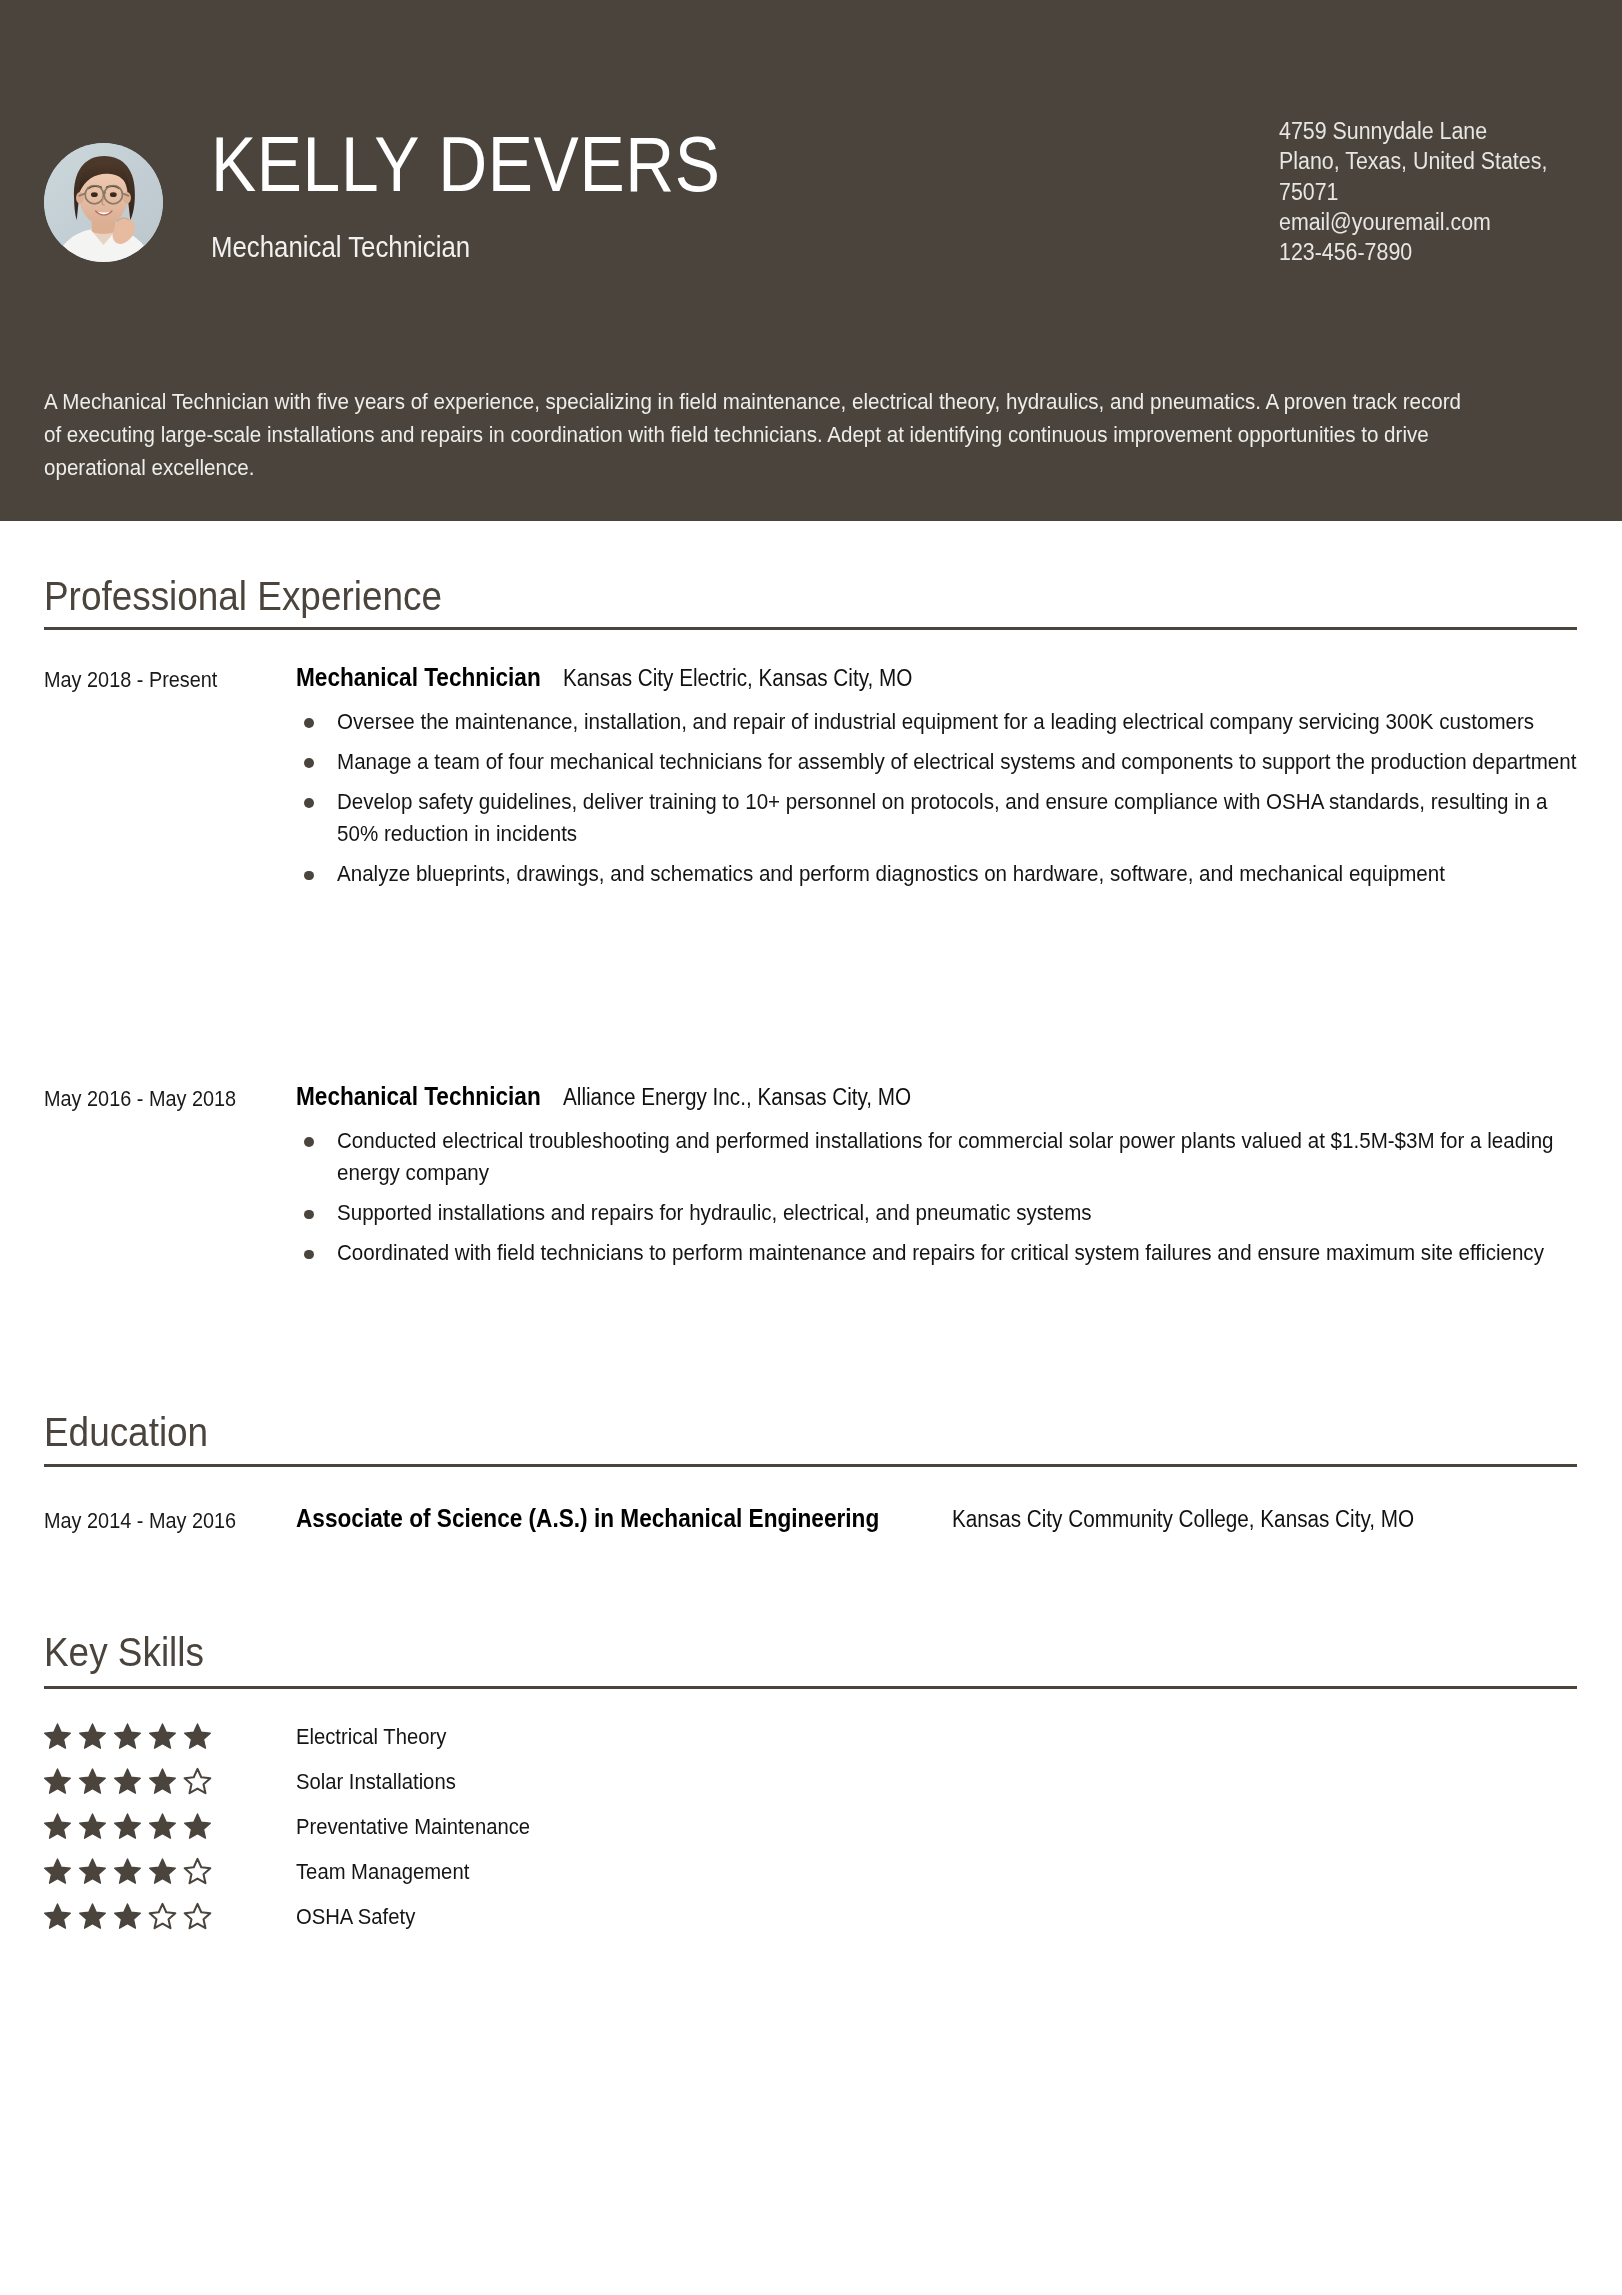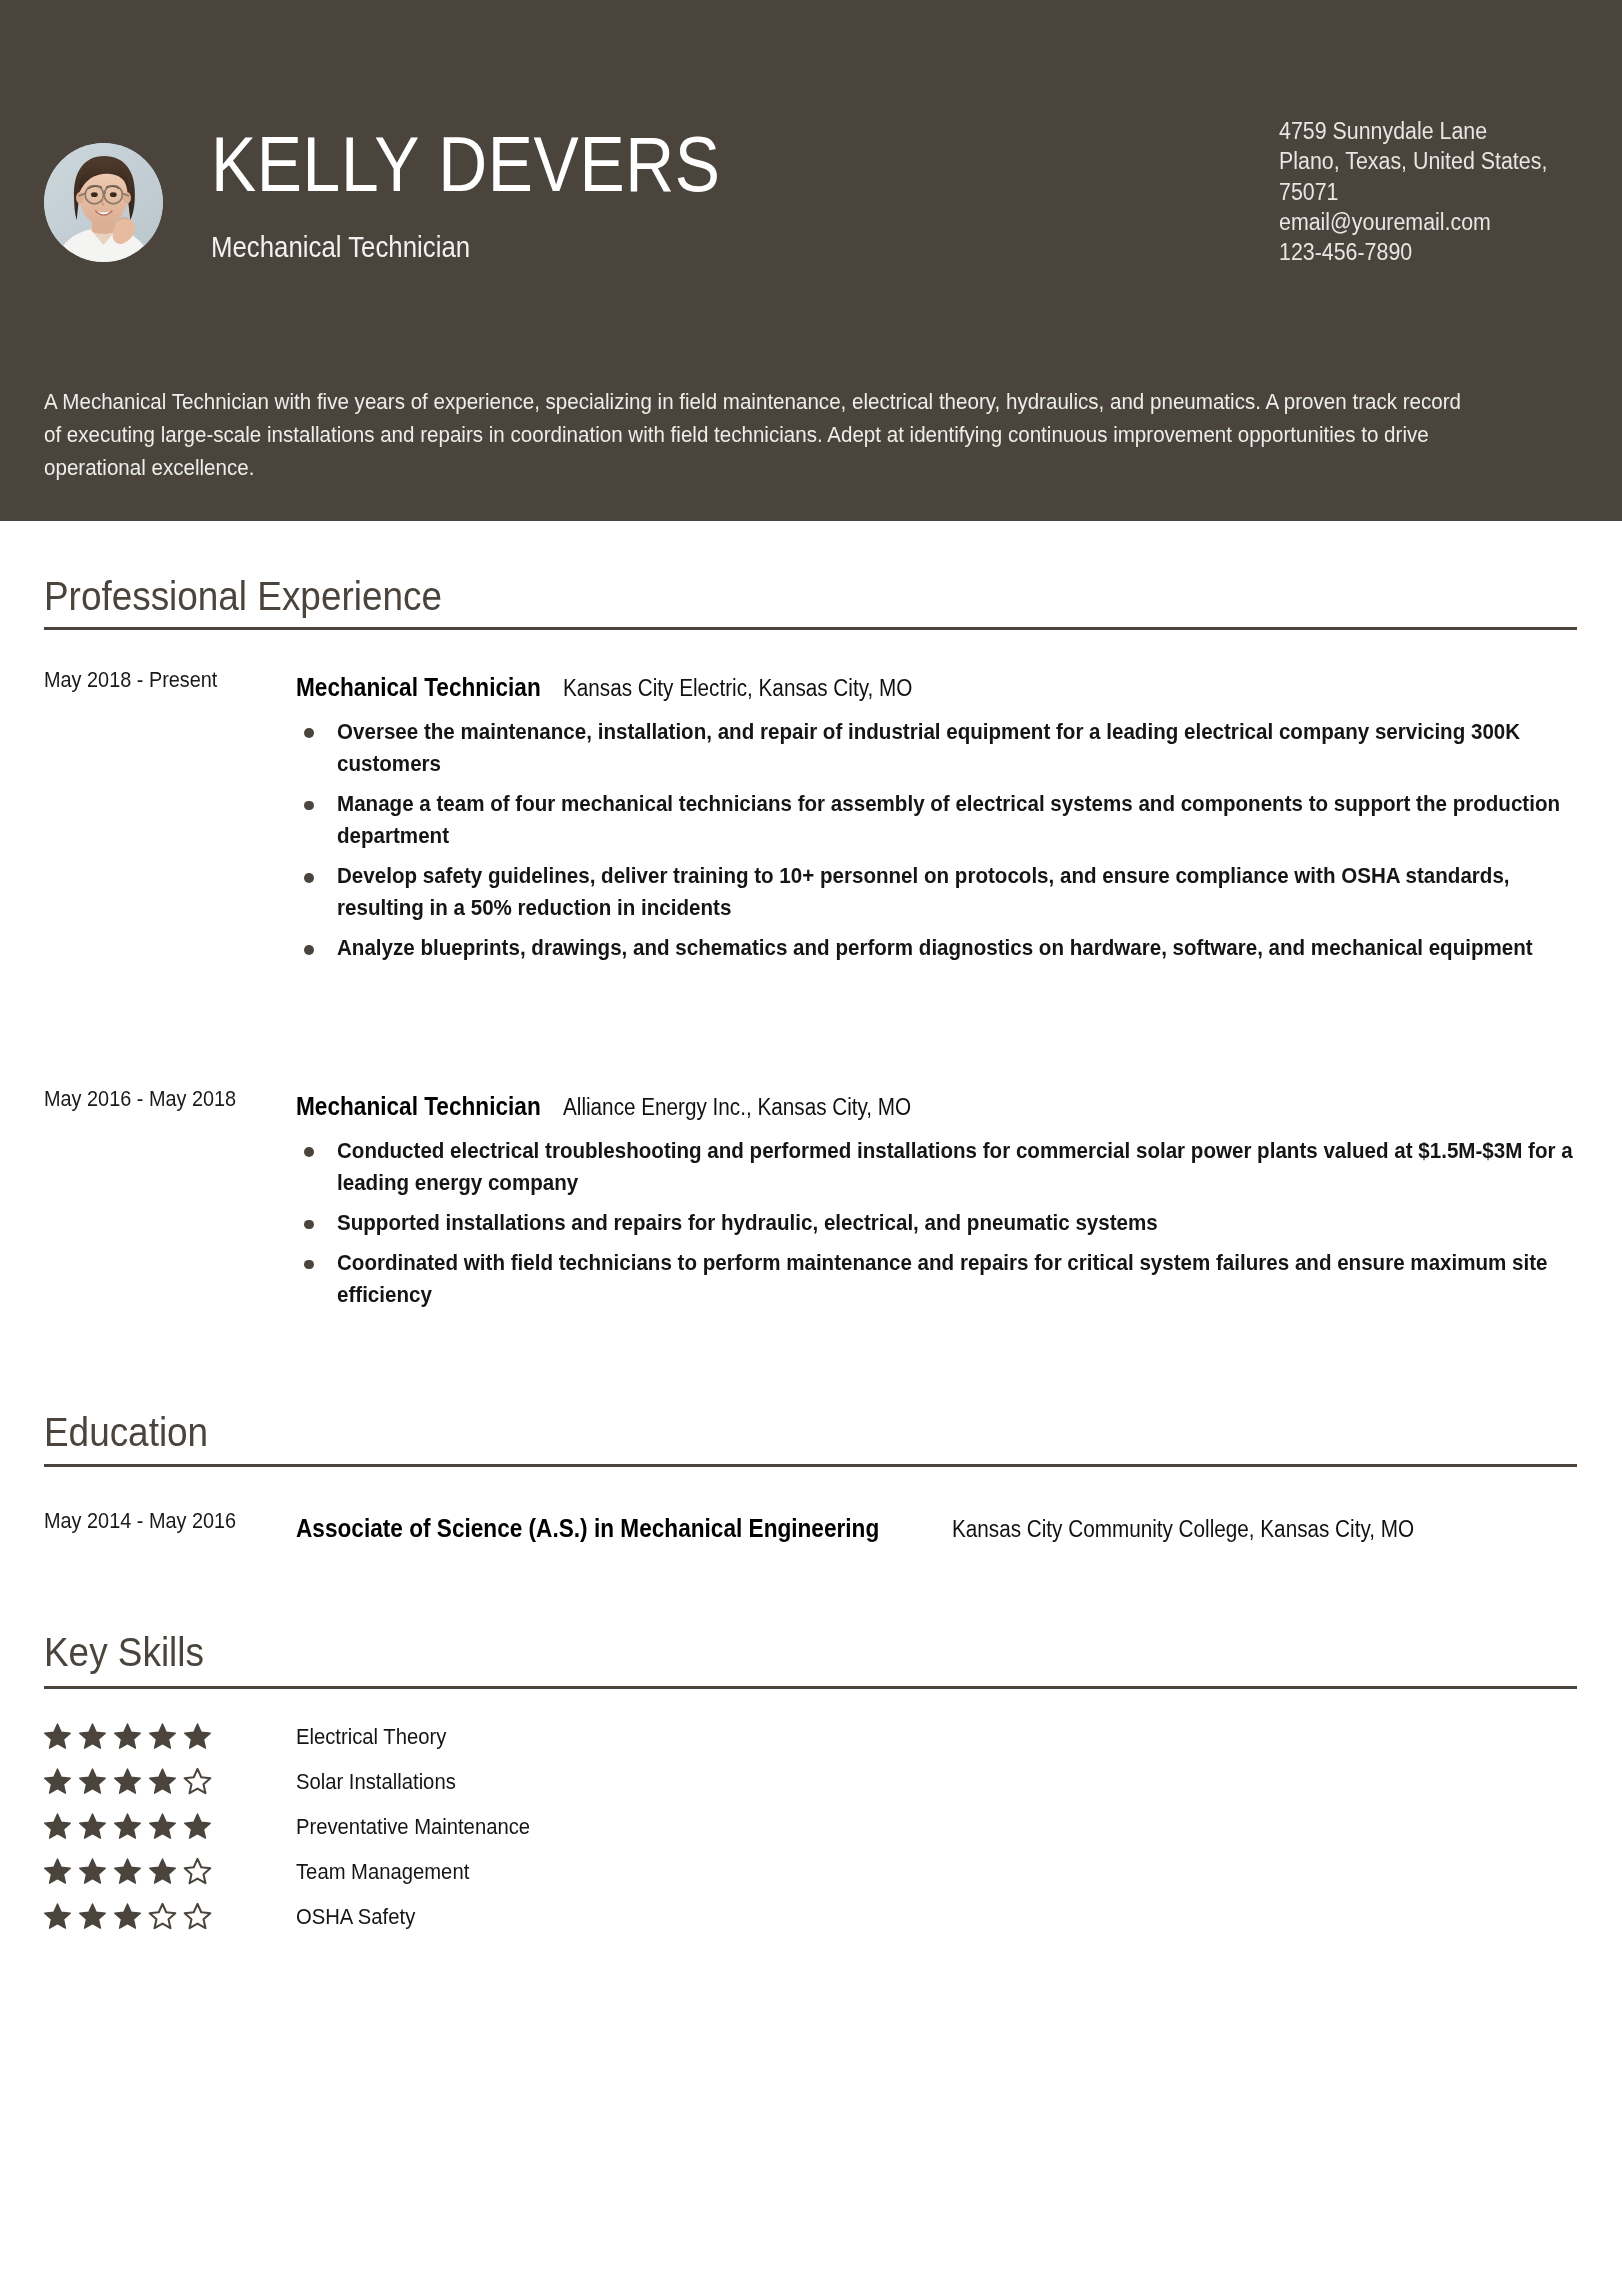--- a/index.html
+++ b/index.html
@@ -147,21 +147,20 @@
   .entry-body {
     position: absolute;
     left: 296px;
     top: -3.9px;
     width: 1283px;
   }
   .entry-head {
     font-size: 0;
     white-space: nowrap;
     line-height: 1.1;
-    margin-top: 10px;
   }
   .entry-role {
     font-size: 26px;
     font-weight: 700;
     color: #000000;
     display: inline-block;
     transform: scaleX(0.87);
     transform-origin: left center;
   }
   .entry-org {
@@ -179,21 +178,21 @@
     margin: 14.4px 0 0 0;
     padding: 0;
   }
   ul.bullets li {
     position: relative;
     padding-left: 41px;
     margin-bottom: 7.9px;
     font-size: 22px;
     line-height: 1.46;
     color: #151515;
-    font-weight: 700;
+    font-weight: 400;
   }
   ul.bullets li .btext {
     display: block;
     transform: scaleX(0.935);
     transform-origin: left top;
     width: 107%;
   }
   ul.bullets li::before {
     content: "";
     position: absolute;

